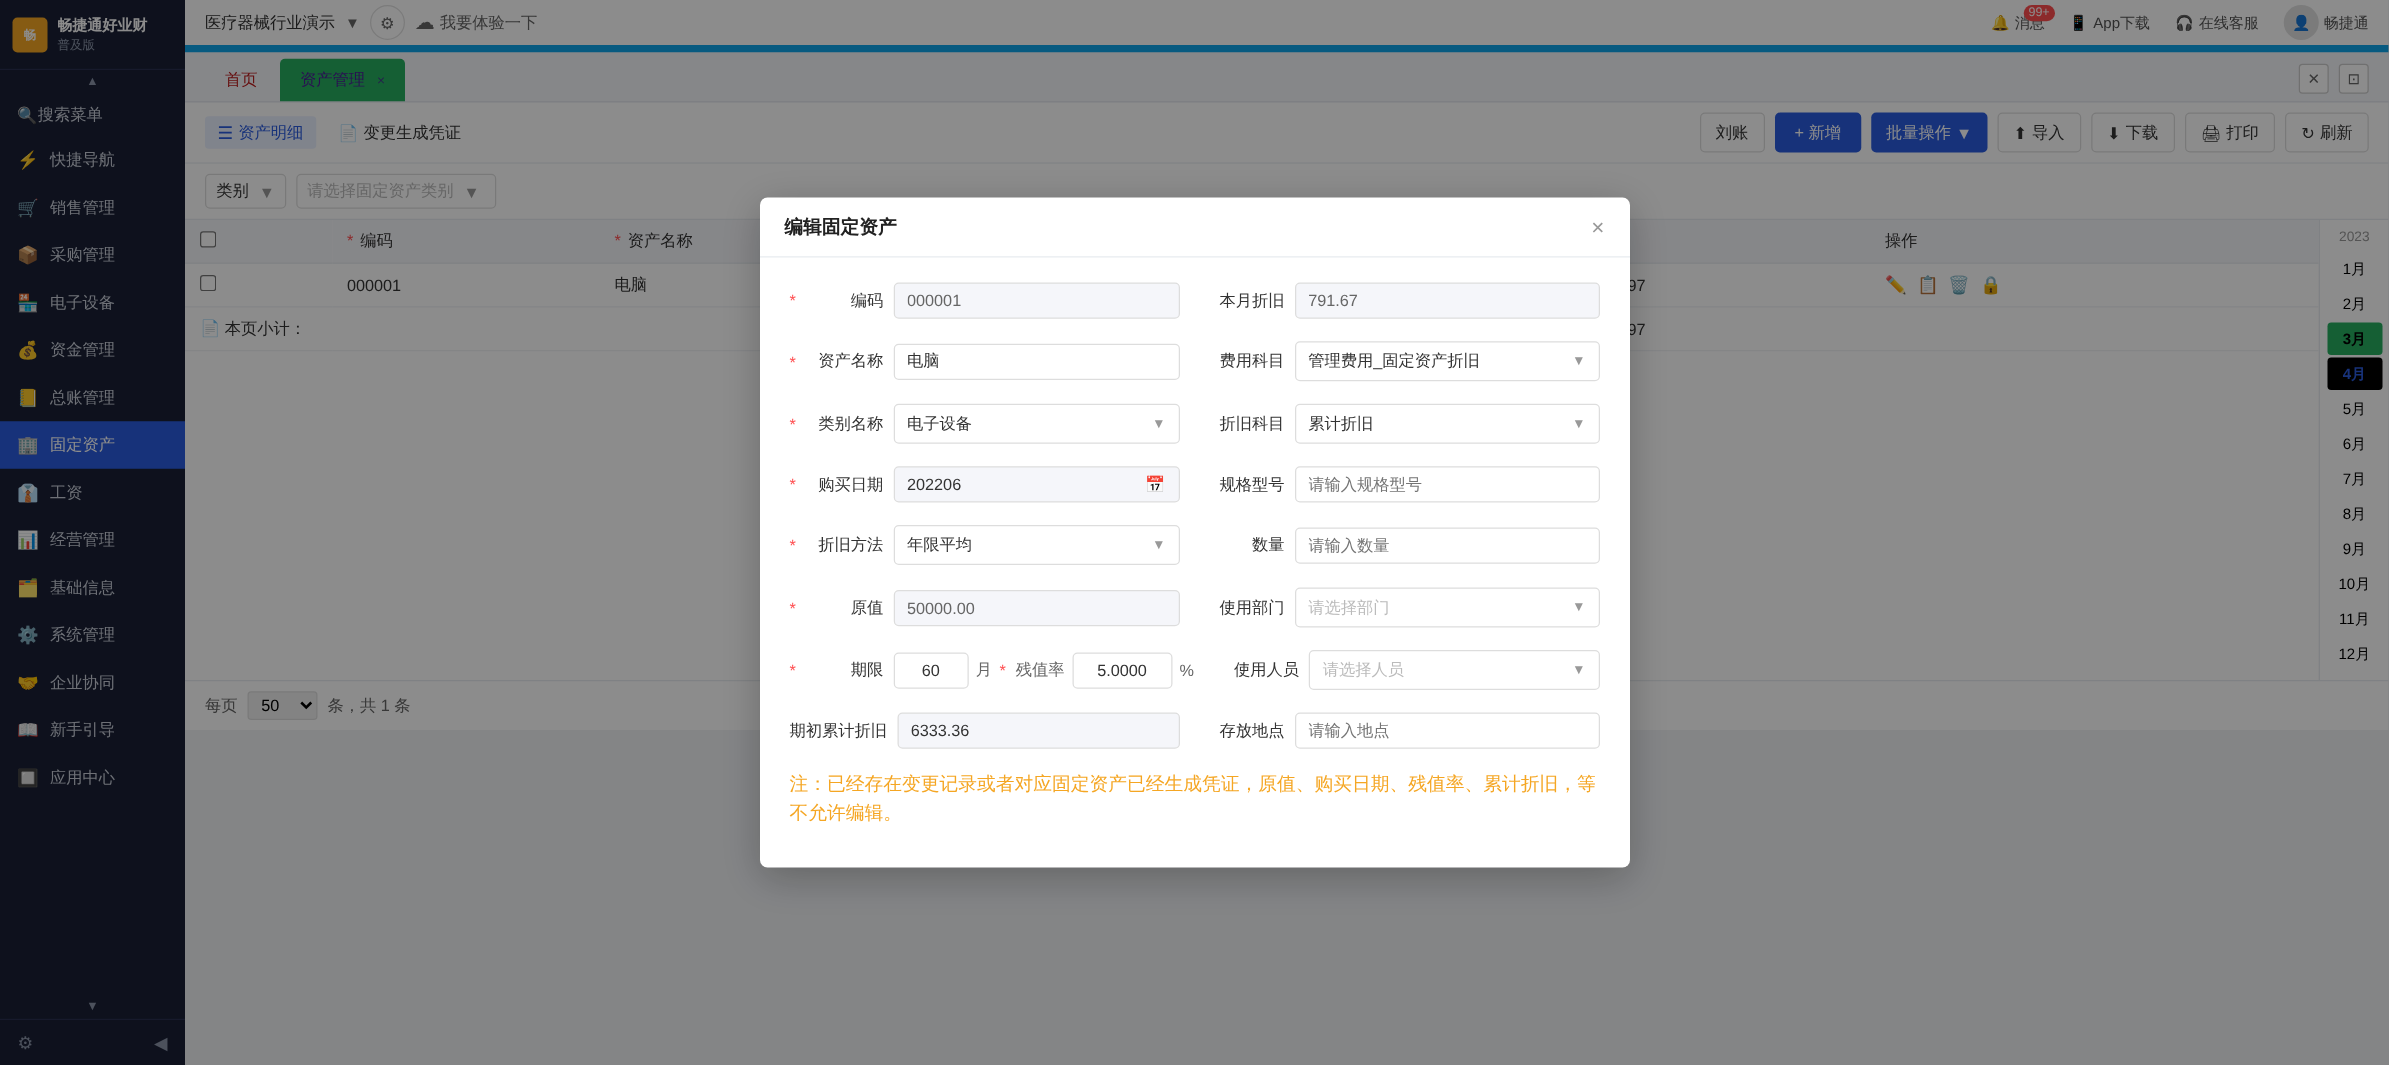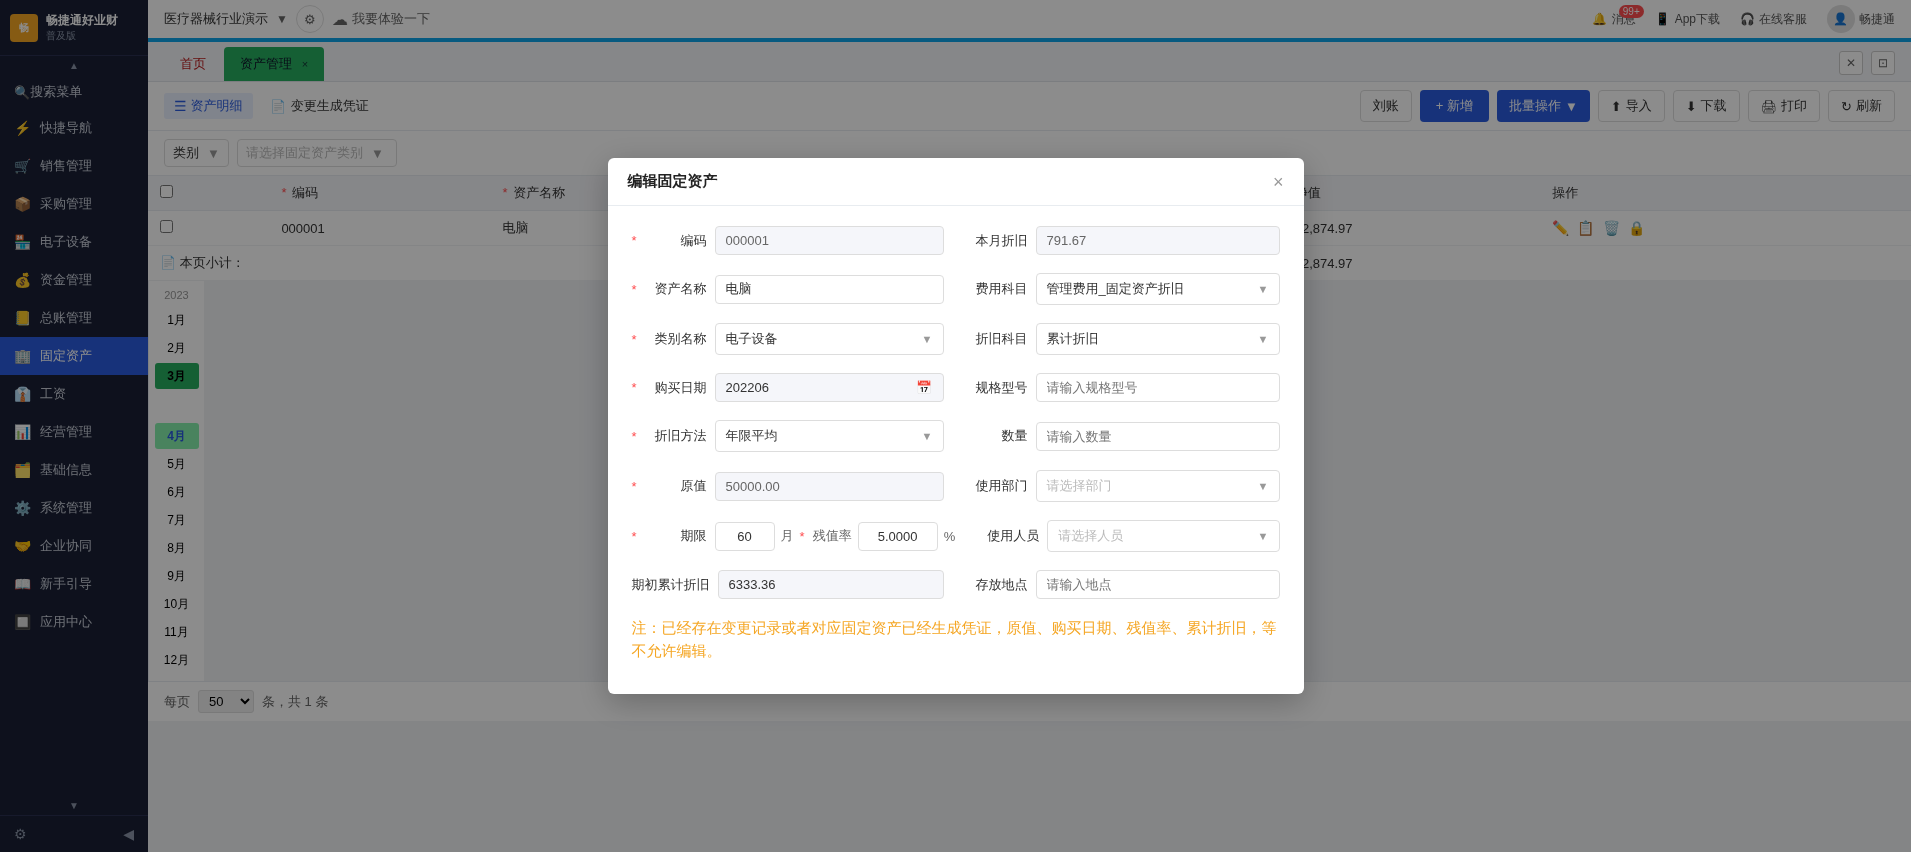--- a/index.html
+++ b/index.html
@@ -97,21 +97,21 @@
       overflow: hidden;
     }
 
     
     .topbar {
       height: 42px;
       background: #fff;
       display: flex;
       align-items: center;
       padding: 0 16px;
-      border-bottom: 4px solid #0ea5e9;
+      border-bottom: 6px solid #0ea5e9;
       justify-content: space-between;
       flex-shrink: 0;
     }
     .topbar-left {
       display: flex;
       align-items: center;
       gap: 8px;
     }
     .topbar-company {
       color: #333;
@@ -191,21 +191,21 @@
     .tab {
       padding: 8px 16px;
       font-size: 13px;
       cursor: pointer;
       color: #b91c1c;
       border-radius: 4px 4px 0 0;
       margin-right: 2px;
     }
     .tab.active {
       background: #27ae60;
-      color: #0f172a;
+      color: #4c1d95;
     }
     .tab-close {
       margin-left: 6px;
       font-size: 11px;
       opacity: 0.8;
       cursor: pointer;
     }
     .tab-window-controls {
       margin-left: auto;
       display: flex;
@@ -345,24 +345,23 @@
       width: 44px;
       height: 26px;
       display: flex;
       align-items: center;
       justify-content: center;
       border-radius: 3px;
       cursor: pointer;
       font-size: 12px;
     }
     .cal-item.highlight {
-      background: #86efac;
+      background: #000000;
       color: #2b5cde;
       font-weight: bold;
-      margin-top: 32px;
     }
     .cal-item.green {
       background: #27ae60;
       color: #000000;
       font-weight: bold;
     }
 
     
     .modal-overlay {
       position: fixed;
@@ -715,21 +714,21 @@
       <div class="select-box">
         <span>类别</span>
         <span style="color:#999;margin-left:4px;">▼</span>
       </div>
       <div class="select-box" style="min-width:160px;">
         <span style="color:#bbb;">请选择固定资产类别</span>
         <span style="color:#999;margin-left:4px;">▼</span>
       </div>
     </div>
 
-    <div style="position:relative;display:flex;flex-direction:column;">
+    <div style="position:relative;display:flex;">
       <div class="table-container" style="flex:1;">
         <table>
           <thead>
             <tr>
               <th>
                 <input type="checkbox" style="">
               </th>
               <th>
                 <span class="required-mark">*</span>
                 <span>编码</span>

